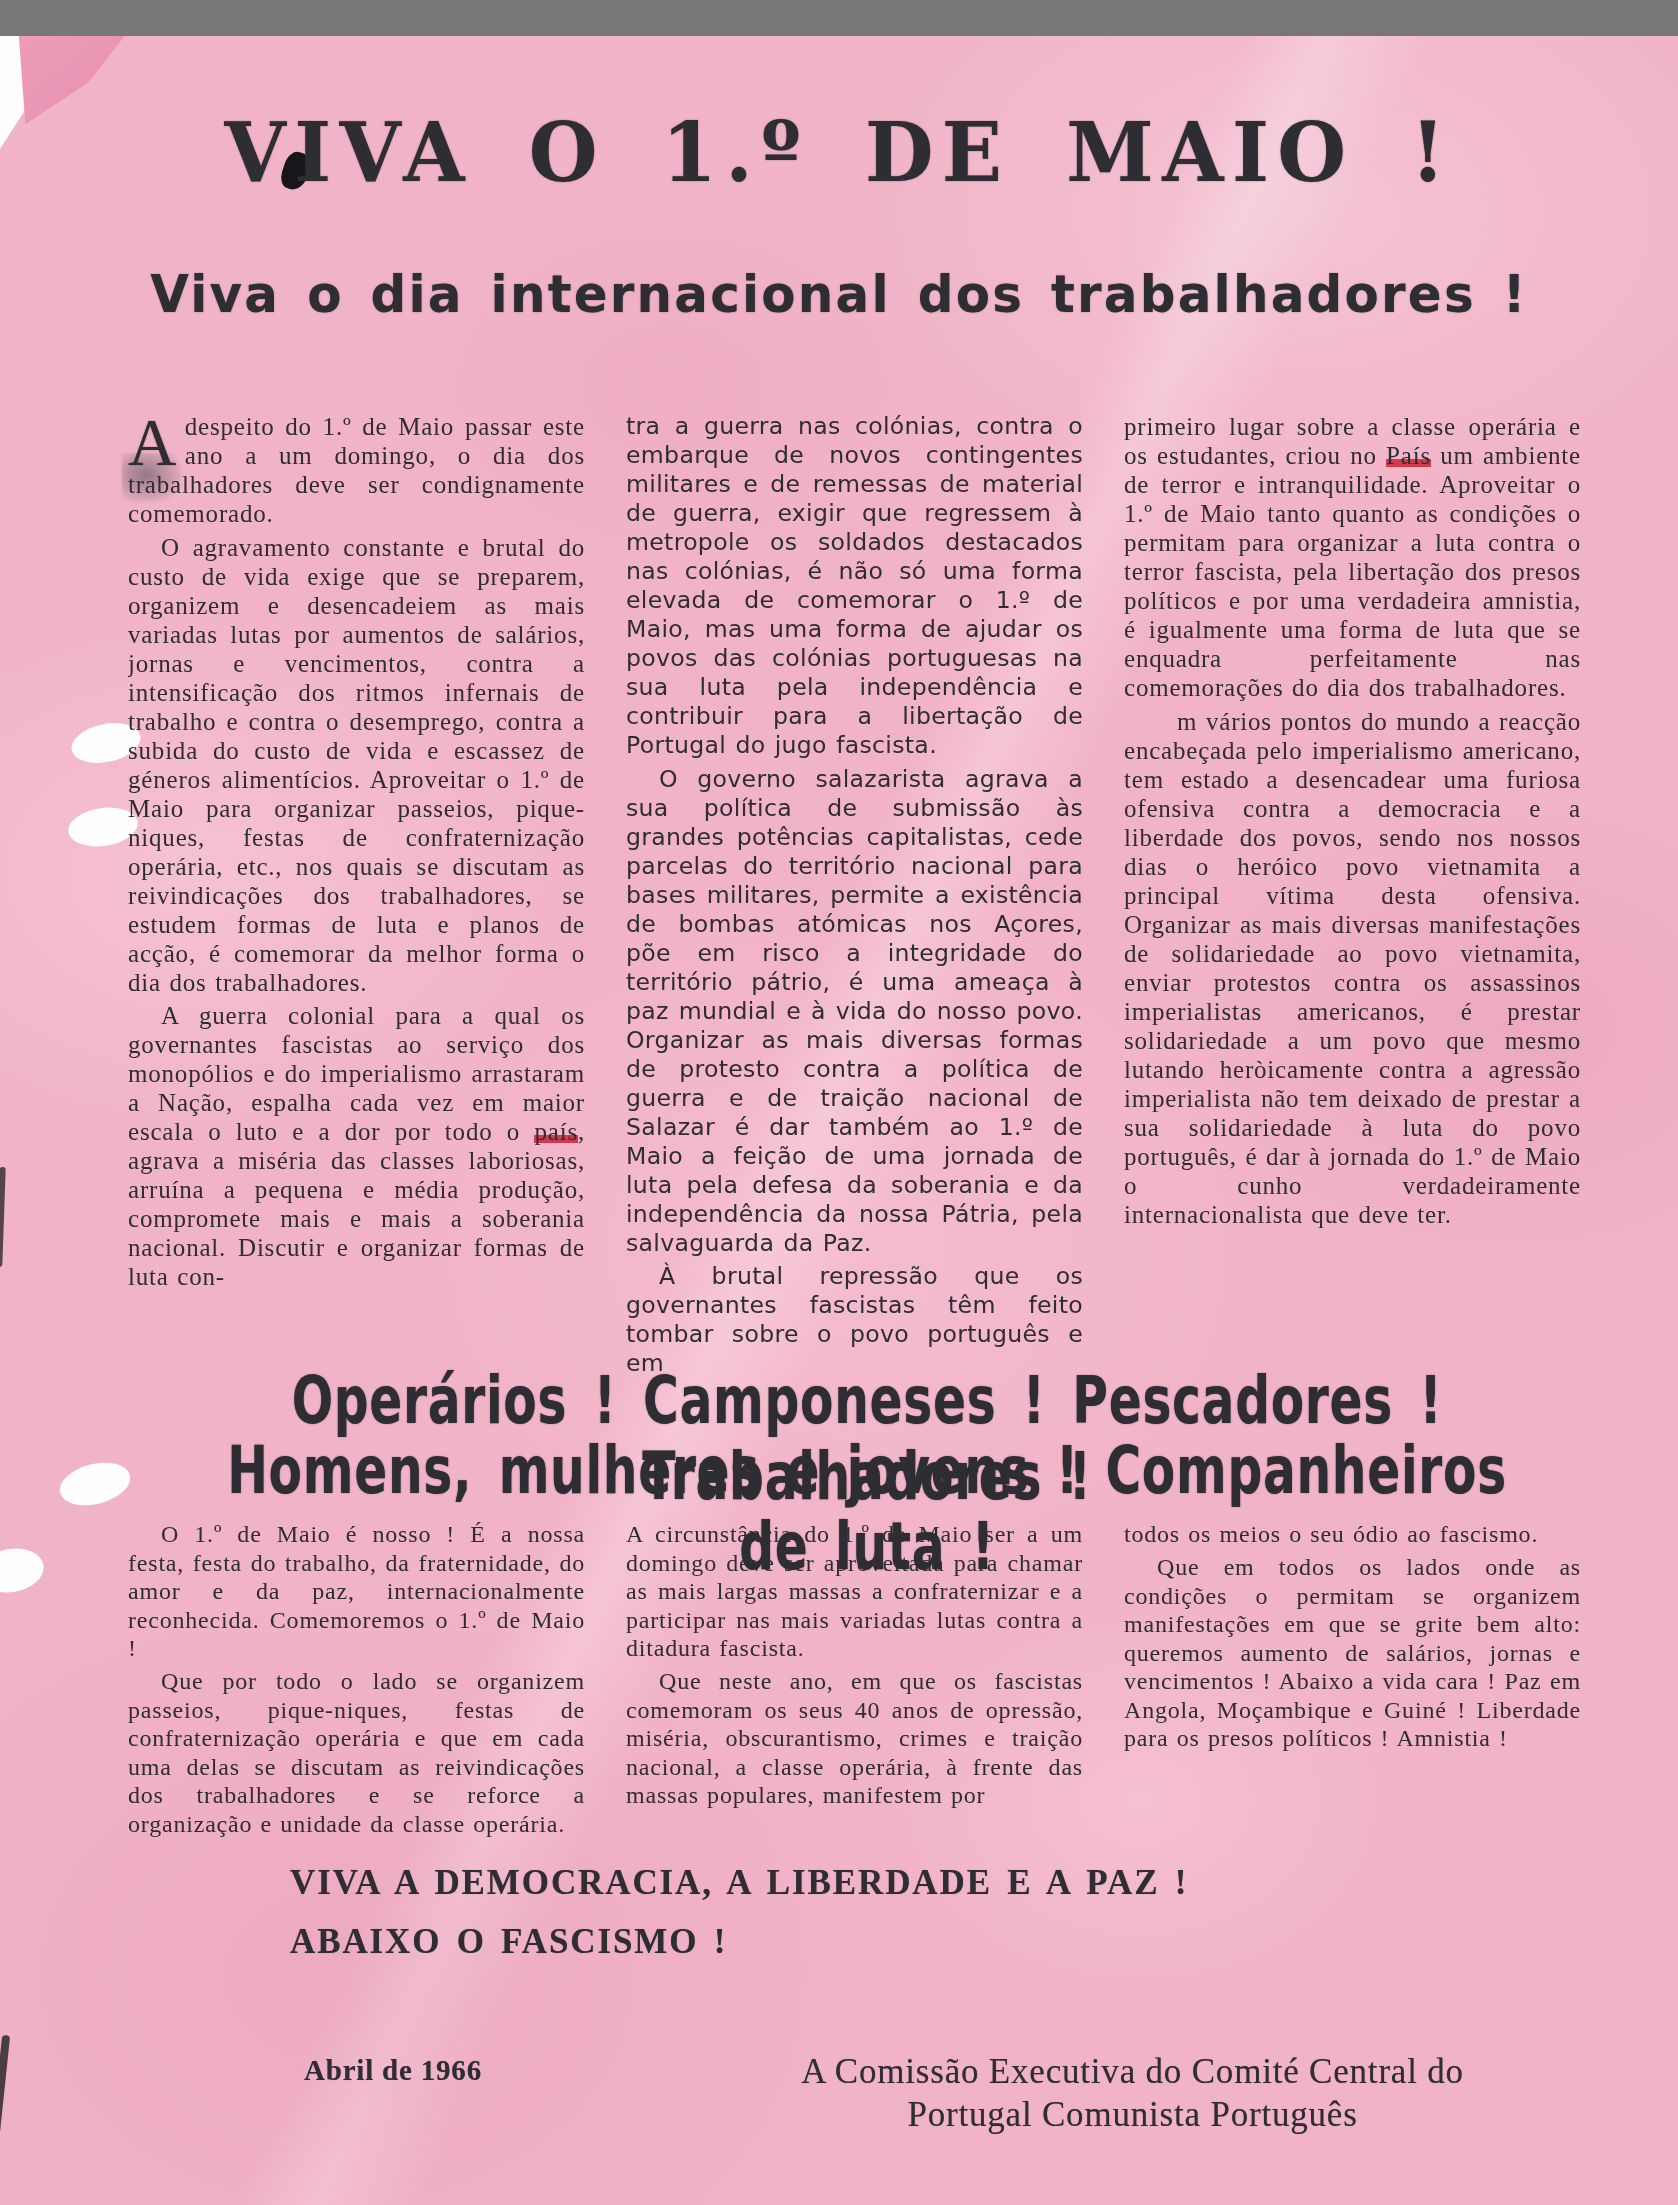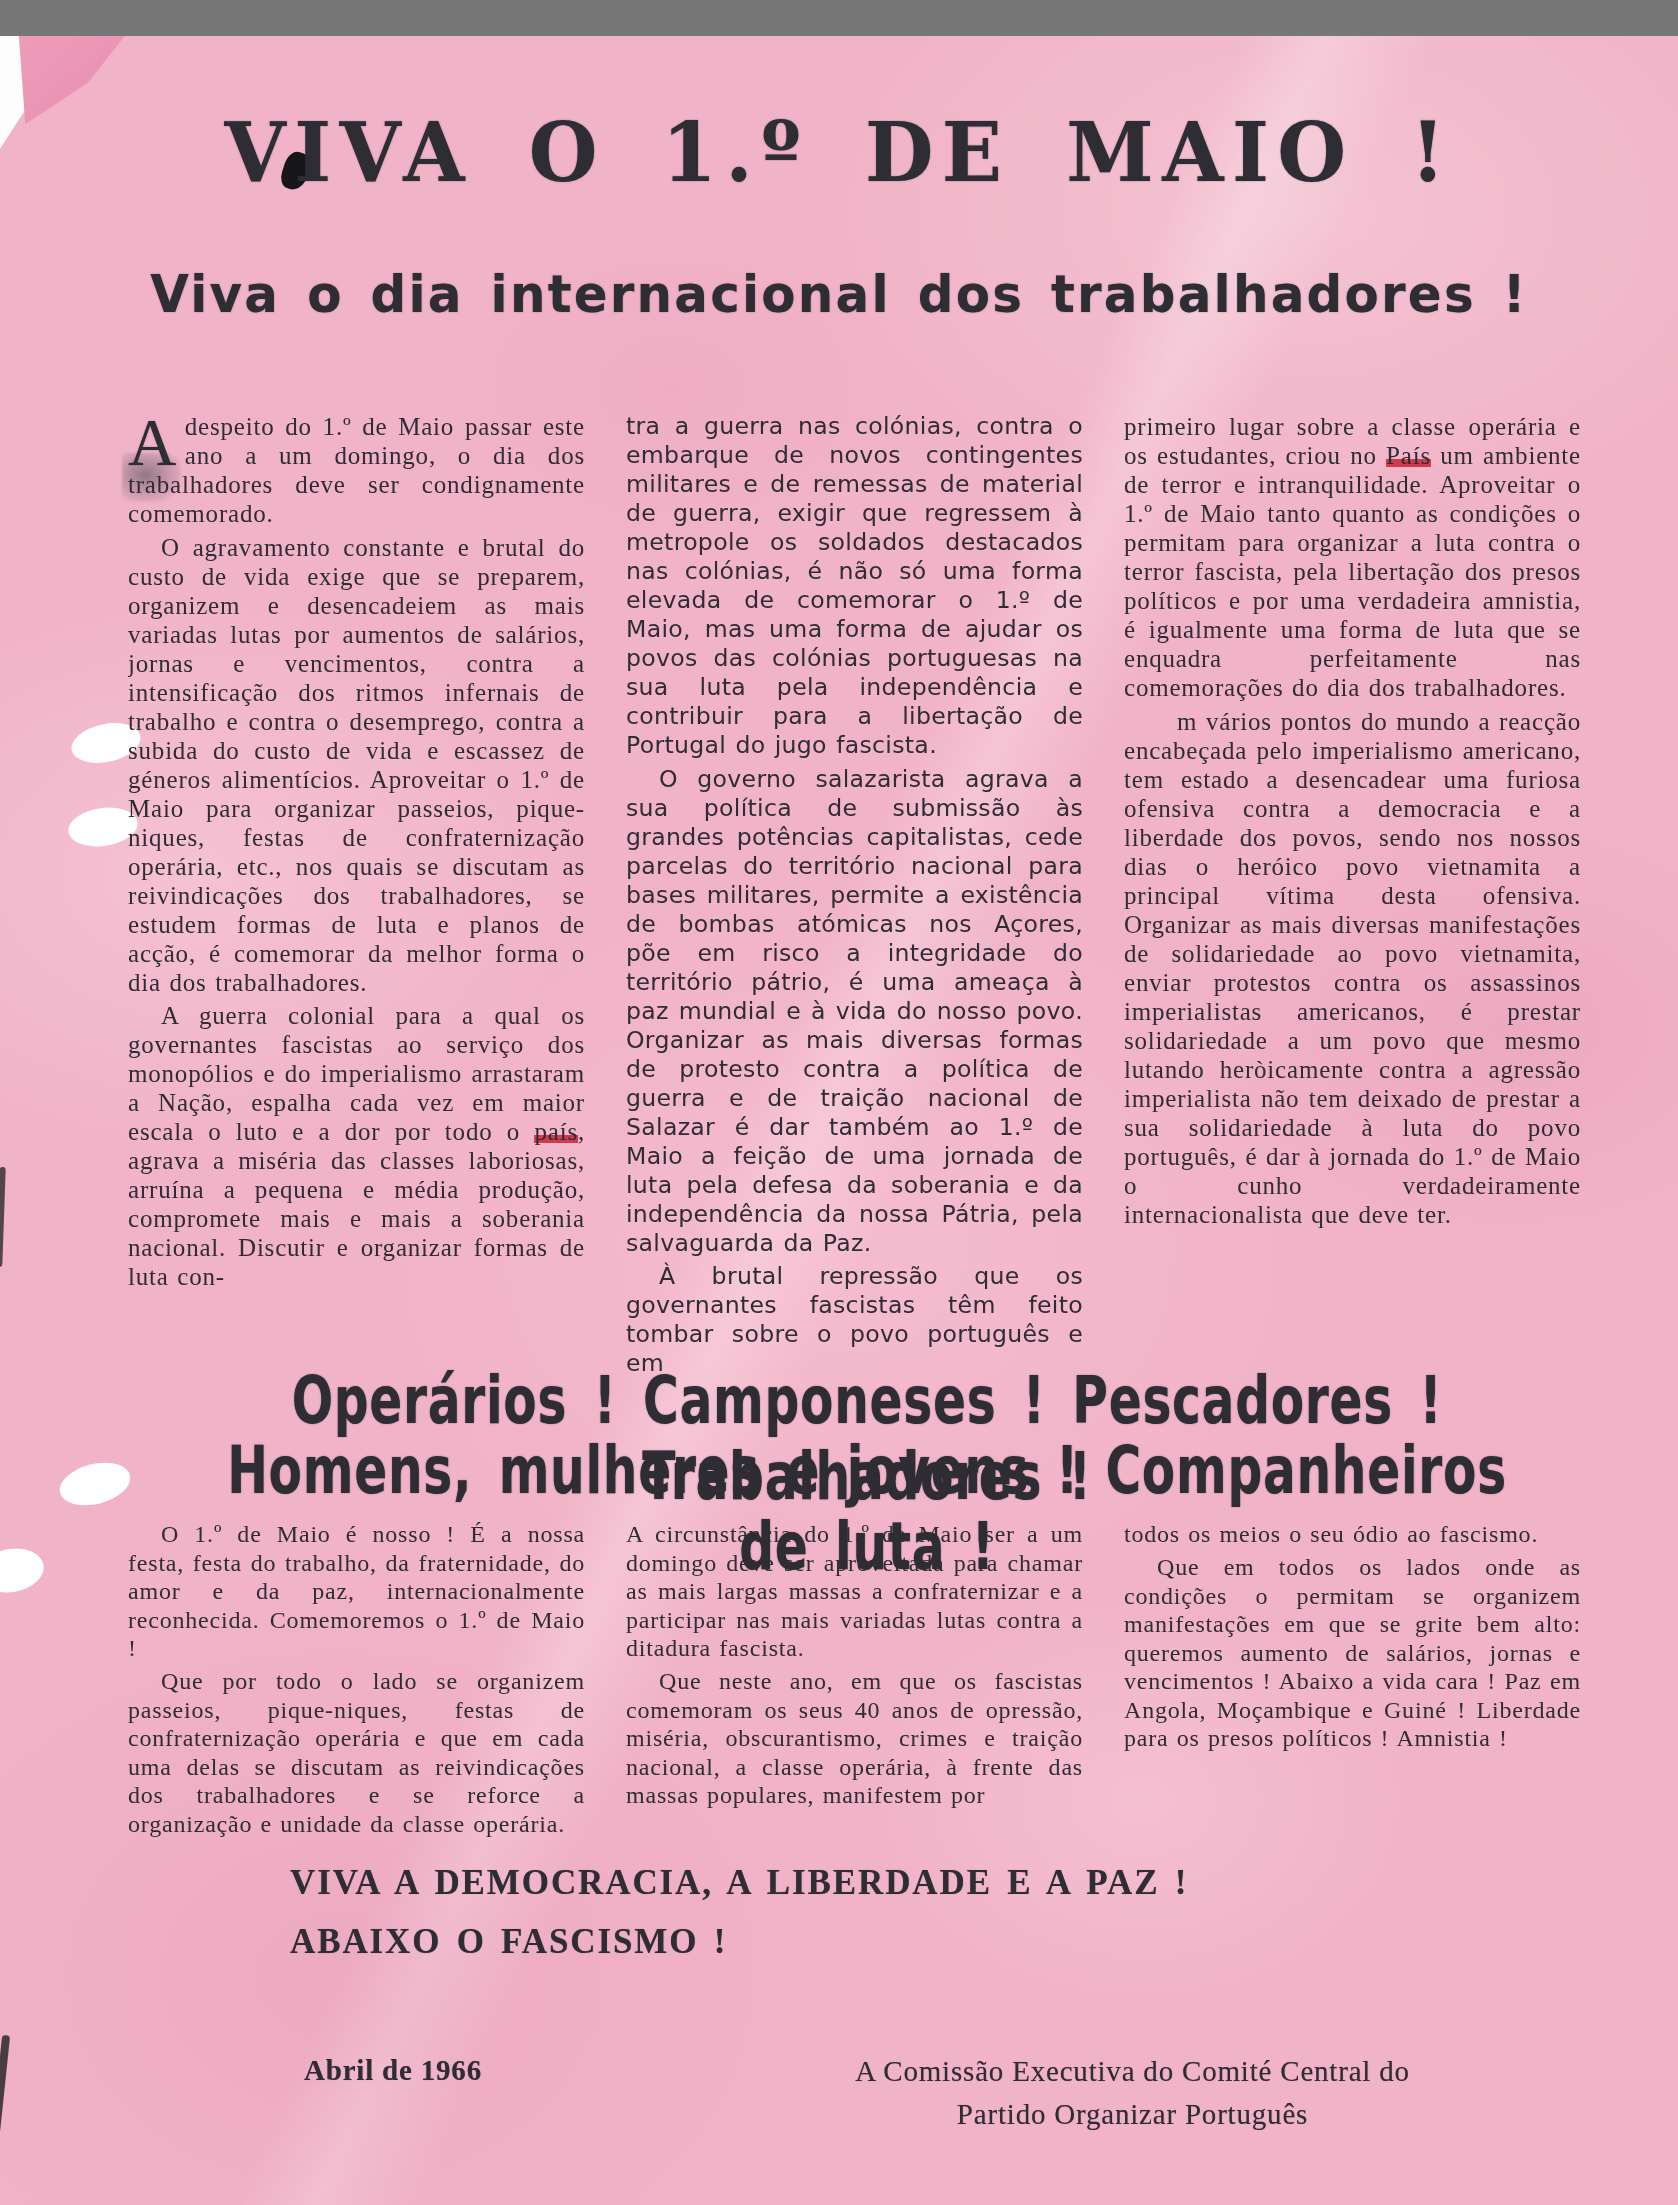--- a/index.html
+++ b/index.html
@@ -64,21 +64,21 @@
   .midhead-1 { top:1335px; }
   .midhead-2 { top:1405px; }
 
   
   .slogans { position:absolute; left:290px; top:1817px; line-height:59px;
     font-size:35px; letter-spacing:1.9px; word-spacing:4.6px; font-weight:bold;
     font-family:"Liberation Serif", serif; text-shadow:0 0 0.8px rgba(46,45,52,0.5); }
   .footer-date { position:absolute; left:304px; top:2018px; font-size:29px;
     letter-spacing:0.8px; font-weight:bold; }
   .footer-sign { position:absolute; left:760px; top:2014px; width:745px;
-    text-align:center; font-size:29px; line-height:43px; letter-spacing:0.8px; }
+    text-align:center; font-size:35px; line-height:43px; letter-spacing:0.8px; }
 
   
   .corner-white { position:absolute; left:0; top:0; width:228px; height:251px;
     background:#fdfdfd; clip-path:polygon(0 0, 73px 0, 0 113px); }
   .corner-fold { position:absolute; left:16.7px; top:0; width:108px; height:90px;
     background:linear-gradient(140deg,#ee9cba,#e78fb0);
     clip-path:polygon(2% 0, 100% 0, 66% 52%, 8% 98%); }
   .punch-hole { position:absolute; background:#fefefe; border-radius:50%; }
   .hole-1 { left:71px;  top:688px;  width:70px; height:38px; transform:rotate(-12deg); }
   .hole-2 { left:68px;  top:772px; width:70px; height:38px; transform:rotate(-8deg); }
@@ -164,17 +164,17 @@
   </div>
 
   <div class="slogans ink">
     <div>VIVA A DEMOCRACIA, A LIBERDADE E A PAZ !</div>
     <div>ABAIXO O FASCISMO !</div>
   </div>
 
   <div class="footer-date ink">Abril de 1966</div>
   <div class="footer-sign ink">
     <div>A Comissão Executiva do Comité Central do</div>
-    <div>Partido Organizar Português</div>
+    <div>Portugal Comunista Português</div>
   </div>
 
 </div>
 
 
 </body></html>

